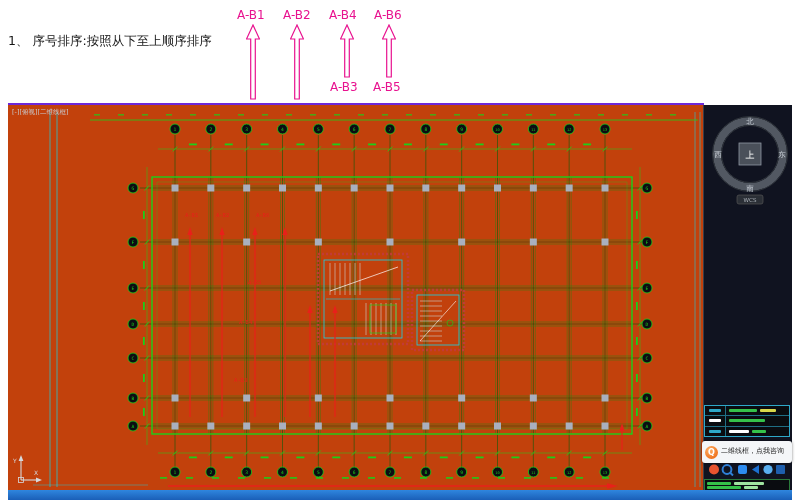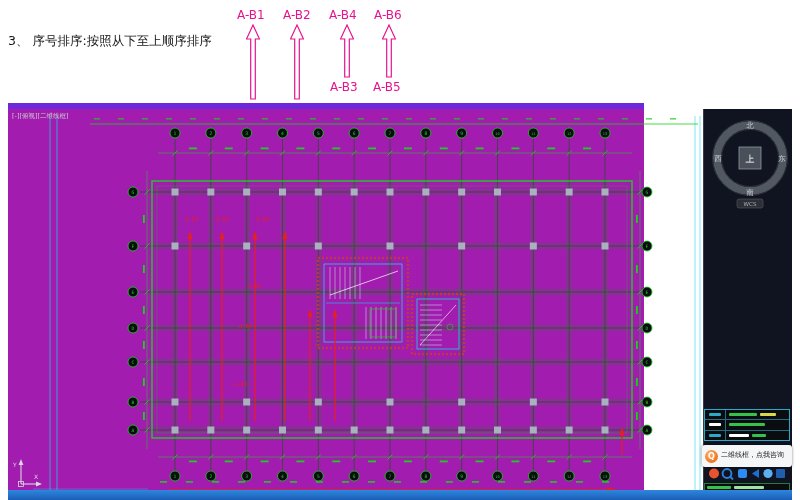--- a/index.html
+++ b/index.html
@@ -6,22 +6,22 @@
   body{
     width:800px;height:500px;position:relative;background:#ffffff;
     font-family:"DejaVu Sans",sans-serif;overflow:hidden;
   }
   .instr{position:absolute;left:8px;top:33px;font-size:12.5px;color:#151515;white-space:nowrap;}
   .mag{position:absolute;font-size:12px;color:#e8128f;white-space:nowrap;}
   .ann-arrow{position:absolute;}
   .ann-arrow path{stroke:#e8128f;stroke-width:1.2;fill:#ffffff;stroke-linejoin:miter;}
 
   .viewport{
-    position:absolute;left:8px;top:103px;width:636px;height:388px;
-    background:#a21caf;border-top:6px solid #6d28d9;box-sizing:border-box;
+    position:absolute;left:8px;top:103px;width:696px;height:388px;
+    background:#c2410c;border-top:2px solid #6d28d9;box-sizing:border-box;
   }
   .vp-label{position:absolute;left:4px;top:3px;font-size:6.5px;color:#c9ccd1;z-index:5;}
   #plan-svg{position:absolute;left:0;top:0;}
 
   .rpanel{position:absolute;left:696px;top:0;width:88px;height:388px;background:#101320;}
   .rdiv{position:absolute;left:695px;top:0;width:1px;height:388px;background:#3a3e46;}
   .compass{position:absolute;left:698px;top:2px;}
 
   .titleblock{
     position:absolute;left:696px;top:300px;width:86px;height:32px;
@@ -58,21 +58,21 @@
   .ucs{position:absolute;left:2px;top:348px;}
 
   .taskbar{
     position:absolute;left:8px;top:490px;width:784px;height:10px;
     background:linear-gradient(#2f86de,#1a5fb8);
   }
 </style>
 </head>
 <body>
 
-<div class="instr">3、 序号排序:按照从下至上顺序排序</div>
+<div class="instr">1、 序号排序:按照从下至上顺序排序</div>
 
 <div class="mag" style="left:237px;top:8px;">A-B1</div>
 <div class="mag" style="left:283px;top:8px;">A-B2</div>
 <div class="mag" style="left:329px;top:8px;">A-B4</div>
 <div class="mag" style="left:374px;top:8px;">A-B6</div>
 
 <div class="mag" style="left:330px;top:80px;">A-B3</div>
 <div class="mag" style="left:373px;top:80px;">A-B5</div>
 
 <svg class="ann-arrow" style="left:246px;top:24px;" width="14" height="76">

